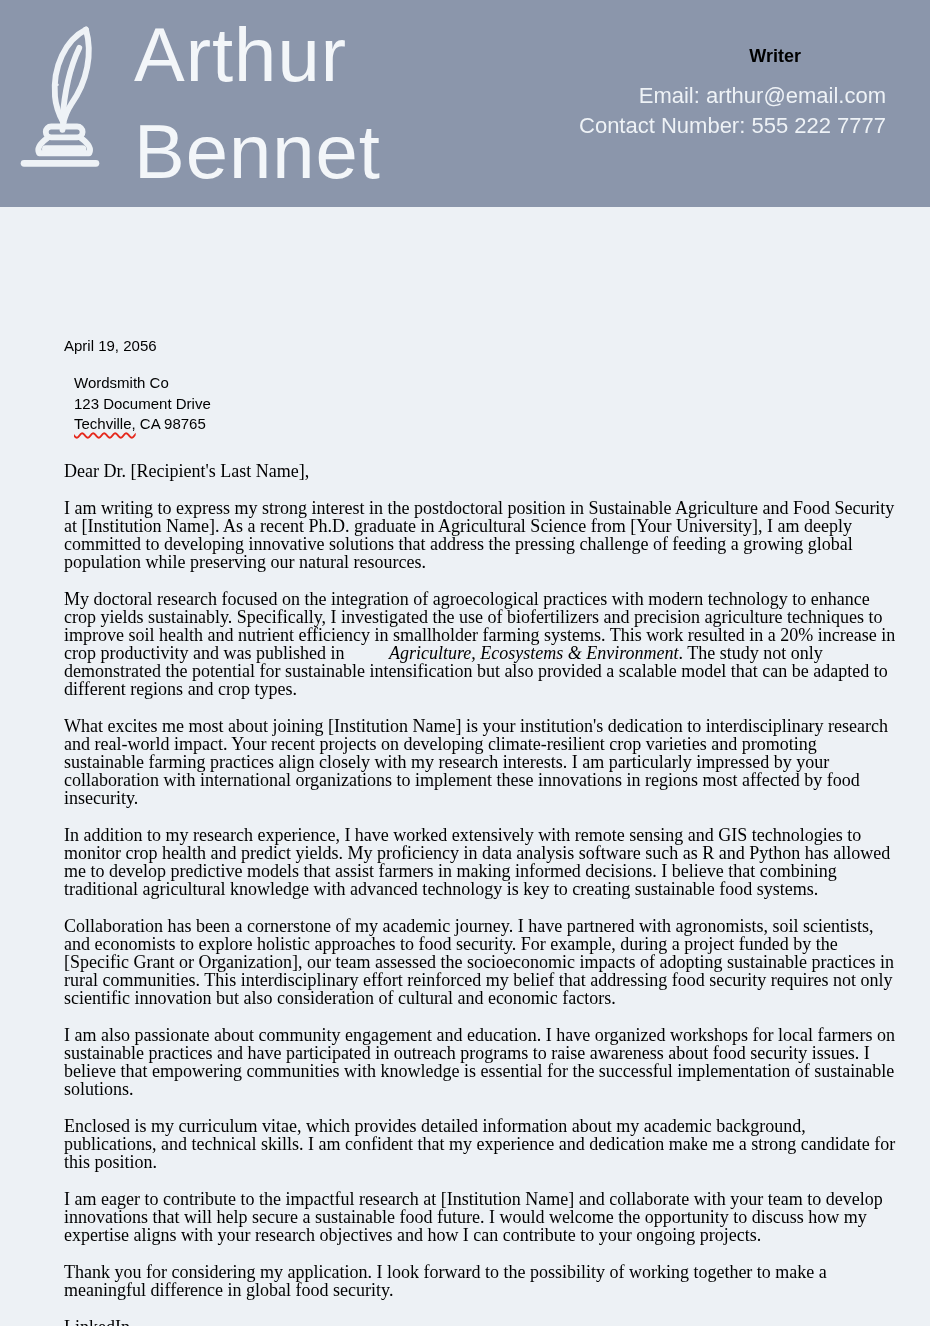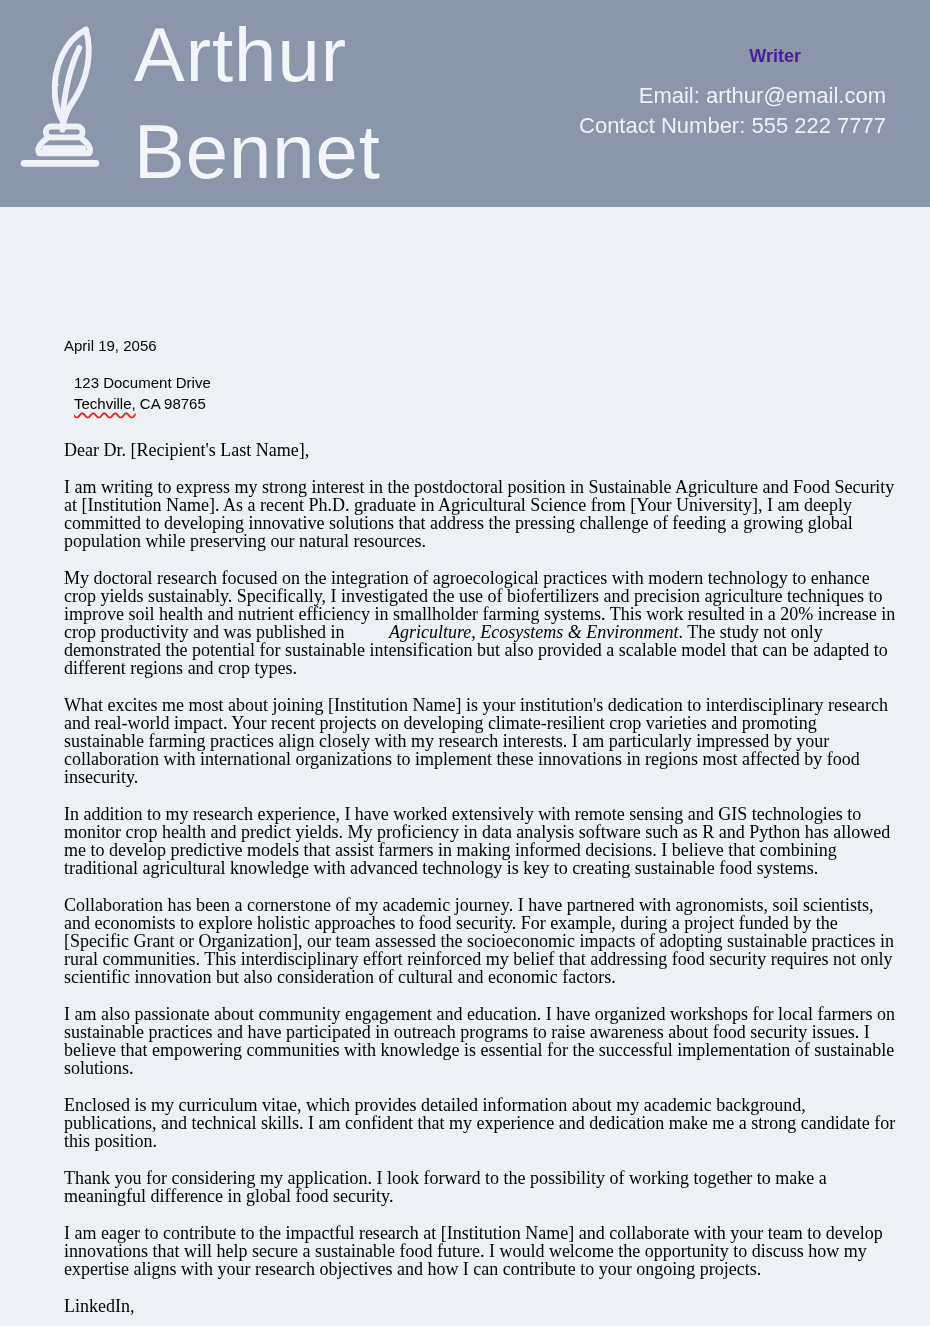--- a/index.html
+++ b/index.html
@@ -28,21 +28,21 @@
     line-height: 97px;
     font-weight: 400;
     letter-spacing: 1px;
     color: #f3f6f9;
   }
   .header-right {
     margin-left: auto;
     padding: 46px 44px 0 0;
     text-align: right;
   }
-  .role { font-weight: 700; font-size: 18px; margin: 0 85px 14px 0; color: #4c1d95; }
+  .role { font-weight: 700; font-size: 18px; margin: 0 85px 14px 0; color: #000000; }
   .contact-line { font-size: 22px; line-height: 30px; color: #eef2f6; }
 
   
   .letter { padding: 129px 32px 0 64px; color: #000; }
   .date { margin: 0; font-size: 15px; line-height: 20px; }
   .recipient { margin: 17px 0 0 10px; font-size: 15px; line-height: 20.5px; }
 
   .body-text {
     margin-top: 27px;
     max-width: 856px;
@@ -95,35 +95,36 @@
       <div class="role">Writer</div>
       <div class="contact-line">Email: arthur@email.com</div>
       <div class="contact-line">Contact Number: 555 222 7777</div>
     </div>
   </header>
 
   <main class="letter">
     <p class="date">April 19, 2056</p>
 
     <div class="recipient">
+      <div>Wordsmith Co</div>
       <div>123 Document Drive</div>
       <div><span class="misspelled">Techville,</span><span> CA 98765</span></div>
     </div>
 
     <div class="body-text">
       <p>Dear Dr. [Recipient's Last Name],</p>
       <p>I am writing to express my strong interest in the postdoctoral position in Sustainable Agriculture and Food Security at [Institution Name]. As a recent Ph.D. graduate in Agricultural Science from [Your University], I am deeply committed to developing innovative solutions that address the pressing challenge of feeding a growing global population while preserving our natural resources.</p>
       <p><span>My doctoral research focused on the integration of agroecological practices with modern technology to enhance crop yields sustainably. Specifically, I investigated the use of biofertilizers and precision agriculture techniques to improve soil health and nutrient efficiency in smallholder farming systems. This work resulted in a 20% increase in crop productivity and was published in </span><em>Agriculture, Ecosystems &amp; Environment</em><span>. The study not only demonstrated the potential for sustainable intensification but also provided a scalable model that can be adapted to different regions and crop types.</span></p>
       <p>What excites me most about joining [Institution Name] is your institution's dedication to interdisciplinary research and real-world impact. Your recent projects on developing climate-resilient crop varieties and promoting sustainable farming practices align closely with my research interests. I am particularly impressed by your collaboration with international organizations to implement these innovations in regions most affected by food insecurity.</p>
       <p>In addition to my research experience, I have worked extensively with remote sensing and GIS technologies to monitor crop health and predict yields. My proficiency in data analysis software such as R and Python has allowed me to develop predictive models that assist farmers in making informed decisions. I believe that combining traditional agricultural knowledge with advanced technology is key to creating sustainable food systems.</p>
       <p>Collaboration has been a cornerstone of my academic journey. I have partnered with agronomists, soil scientists, and economists to explore holistic approaches to food security. For example, during a project funded by the [Specific Grant or Organization], our team assessed the socioeconomic impacts of adopting sustainable practices in rural communities. This interdisciplinary effort reinforced my belief that addressing food security requires not only scientific innovation but also consideration of cultural and economic factors.</p>
       <p>I am also passionate about community engagement and education. I have organized workshops for local farmers on sustainable practices and have participated in outreach programs to raise awareness about food security issues. I believe that empowering communities with knowledge is essential for the successful implementation of sustainable solutions.</p>
       <p>Enclosed is my curriculum vitae, which provides detailed information about my academic background, publications, and technical skills. I am confident that my experience and dedication make me a strong candidate for this position.</p>
+      <p>I am eager to contribute to the impactful research at [Institution Name] and collaborate with your team to develop innovations that will help secure a sustainable food future. I would welcome the opportunity to discuss how my expertise aligns with your research objectives and how I can contribute to your ongoing projects.</p>
       <p>Thank you for considering my application. I look forward to the possibility of working together to make a meaningful difference in global food security.</p>
-      <p>I am eager to contribute to the impactful research at [Institution Name] and collaborate with your team to develop innovations that will help secure a sustainable food future. I would welcome the opportunity to discuss how my expertise aligns with your research objectives and how I can contribute to your ongoing projects.</p>
       <p class="closing">LinkedIn,</p>
       <div class="signature">
         <div>[Your Full Name]</div>
         <div>[Your Email Address]</div>
         <div>[Your LinkedIn Profile or Personal Website (if applicable)]</div>
       </div>
     </div>
   </main>
 </div>
 

